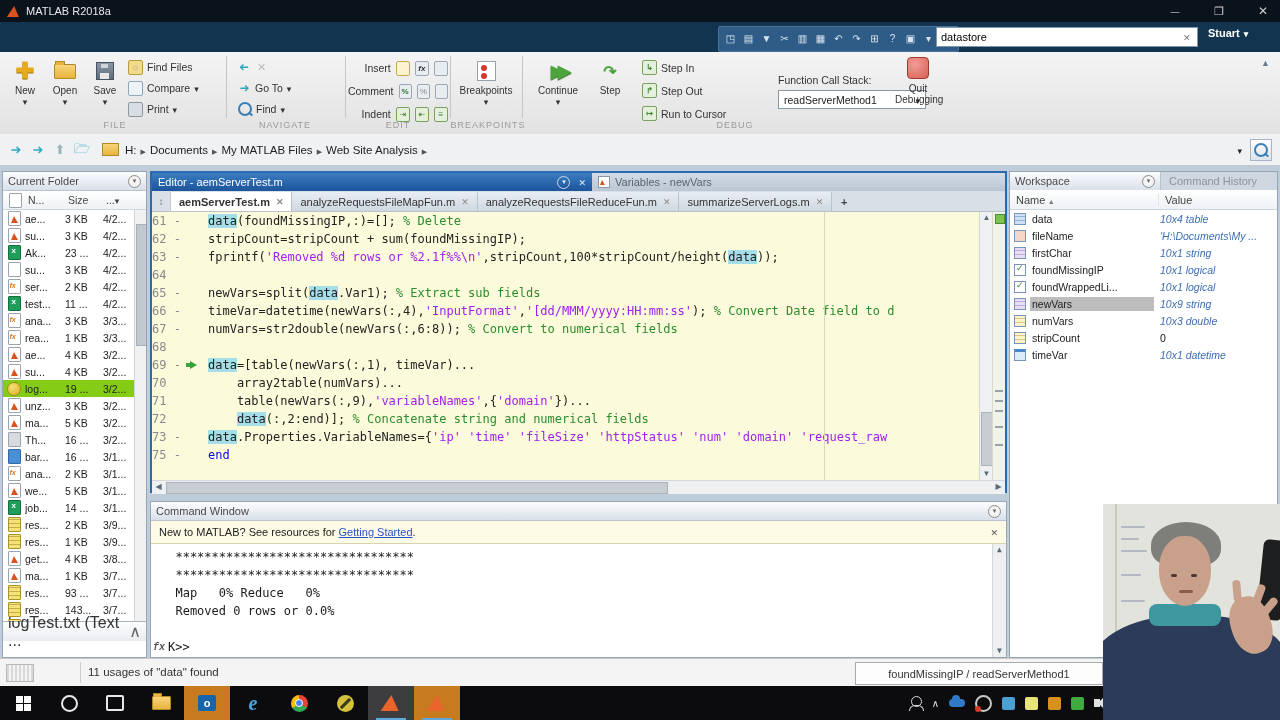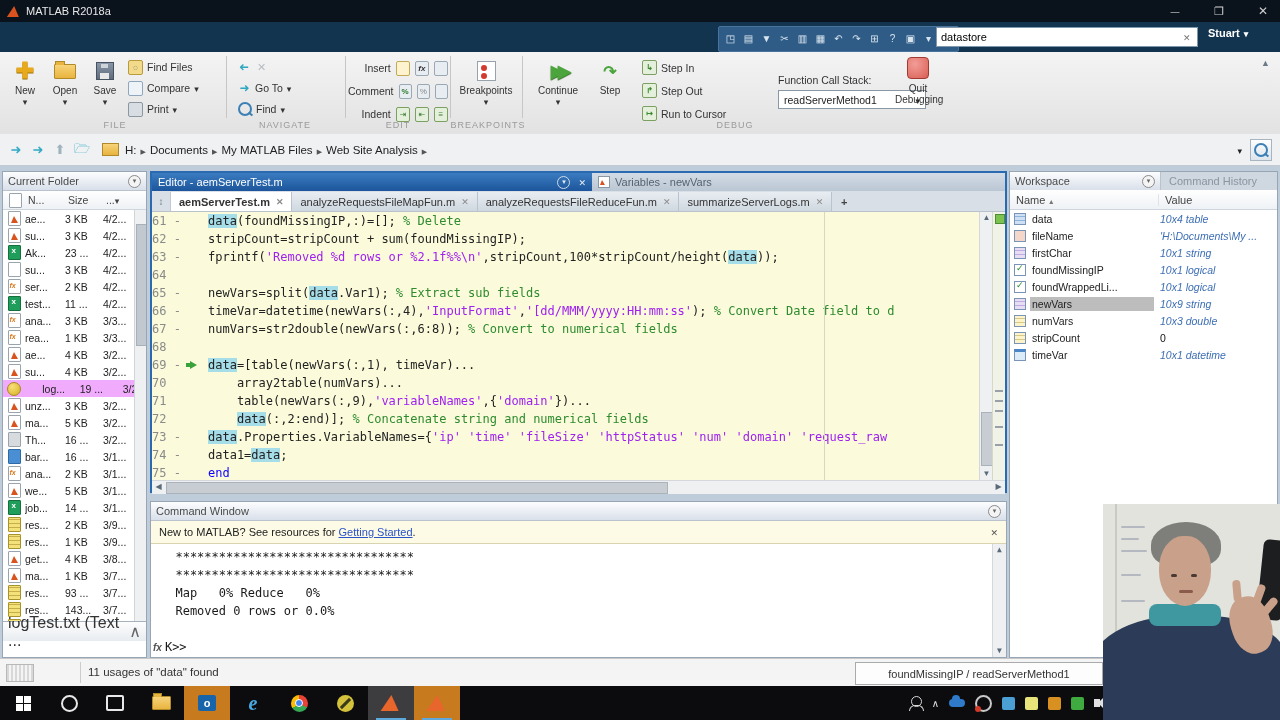--- a/index.html
+++ b/index.html
@@ -111,21 +111,21 @@
 
   
   .folder-panel{left:2px;top:171px;width:145px;height:487px;}
   .cf-colheader{height:18px;display:flex;align-items:center;border-bottom:1px solid #cdd5dd;color:#444;
       font-size:10.5px;background:linear-gradient(#fff,#eef1f5);}
   .cf-colheader .c0{width:22px;text-align:center;color:#888;}
   .cf-colheader .c1{width:40px;}
   .cf-colheader .c2{width:38px;}
   .cf-rows{height:411px;overflow:hidden;position:relative;}
   .cf-row{height:17px;display:flex;align-items:center;font-size:10.5px;color:#222;}
-  .cf-row.selected{background:#f0abfc;text-align:right;}
+  .cf-row.selected{background:#84cc16;}
   .cf-row .ic{width:22px;display:flex;justify-content:center;}
   .cf-row .nm{width:40px;overflow:hidden;white-space:nowrap;}
   .cf-row .sz{width:38px;overflow:hidden;white-space:nowrap;}
   .cf-row .dt{flex:1;overflow:hidden;white-space:nowrap;}
   .cf-scroll{position:absolute;right:0;top:0;width:11px;height:100%;background:#eef0f2;border-left:1px solid #d0d5da;}
   .cf-thumb{position:absolute;left:1px;top:14px;width:9px;height:120px;background:#c2c8cf;border:1px solid #a8b0b8;}
   .cf-detail{height:19px;border-top:1px solid #a8b2bd;background:linear-gradient(#fdfdfd,#e8ecf0);
       display:flex;align-items:center;justify-content:space-between;padding:0 5px;font-size:16px;color:#333;}
   .fi{width:11px;height:13px;background:#fff;border:1px solid #9aa4ae;border-radius:1px;position:relative;display:inline-block;}
   .fi-m::after{content:"";position:absolute;left:2px;top:4px;border-left:3px solid transparent;border-right:4px solid transparent;border-bottom:7px solid #d9531e;}
@@ -183,21 +183,21 @@
 
   
   .cw-pane{left:150px;top:501px;width:857px;height:157px;}
   .cw-banner{height:22px;background:#fdfbe6;border-bottom:1px solid #d8d4b0;display:flex;align-items:center;
       justify-content:space-between;padding:0 8px;font-size:11px;color:#222;}
   .cw-link{color:#2a52c8;text-decoration:underline;}
   .cw-body{position:relative;height:113px;background:#fff;font-family:"DejaVu Sans Mono","Liberation Mono",monospace;
       font-size:12px;color:#1a1a1a;padding:4px 0 0 10px;box-sizing:border-box;}
   .cw-line{height:18px;line-height:18px;white-space:pre;}
   .cw-prompt{position:absolute;left:2px;bottom:2px;display:flex;align-items:center;gap:3px;height:16px;}
-  .fx-ic{font-style:italic;font-weight:bold;font-size:10px;color:#555;font-family:Liberation Sans, sans-serif;}
+  .fx-ic{font-style:italic;font-weight:bold;font-size:10px;color:#555;font-family:Liberation Mono, monospace;}
   .cw-scroll{position:absolute;right:0;top:0;width:13px;height:100%;background:#eef0f2;border-left:1px solid #d4d8dc;}
 
   
   .ws-panel{left:1009px;top:171px;width:269px;height:487px;}
   .ws-header{height:18px;display:flex;}
   .ws-h-active{width:140px;background:linear-gradient(#fcfdfe,#d9e0ea);border-right:1px solid #b9c2cd;display:flex;
       align-items:center;justify-content:space-between;padding:0 5px;color:#4a4a4a;}
   .ws-h-inactive{flex:1;background:#cfd7e0;color:#8a95a0;display:flex;align-items:center;padding:0 8px;}
   .ws-colheader{height:19px;display:flex;align-items:center;border-bottom:1px solid #cdd5dd;background:linear-gradient(#fff,#eef1f5);color:#444;}
   .ws-colheader .n{width:142px;padding-left:6px;display:flex;gap:4px;align-items:center;}
@@ -738,21 +738,20 @@
         <div class="code-line"><span class="gut">64</span><span class="mark"></span><span class="ct"></span></div>
         <div class="code-line"><span class="gut">65 -</span><span class="mark"></span><span class="ct"><span class="sg-t">newVars=split(</span><span class="sg-h">data</span><span class="sg-t">.Var1); </span><span class="sg-c">% Extract sub fields</span></span></div>
         <div class="code-line"><span class="gut">66 -</span><span class="mark"></span><span class="ct"><span class="sg-t">timeVar=datetime(newVars(:,4),</span><span class="sg-s">'InputFormat'</span><span class="sg-t">,</span><span class="sg-s">'[dd/MMM/yyyy:HH:mm:ss'</span><span class="sg-t">); </span><span class="sg-c">% Convert Date field to d</span></span></div>
         <div class="code-line"><span class="gut">67 -</span><span class="mark"></span><span class="ct"><span class="sg-t">numVars=str2double(newVars(:,6:8)); </span><span class="sg-c">% Convert to numerical fields</span></span></div>
         <div class="code-line"><span class="gut">68</span><span class="mark"></span><span class="ct"></span></div>
         <div class="code-line"><span class="gut">69 -</span><span class="mark"><span class="arrow-run"></span></span><span class="ct"><span class="sg-h">data</span><span class="sg-t">=[table(newVars(:,1), timeVar)...</span></span></div>
         <div class="code-line"><span class="gut">70</span><span class="mark"></span><span class="ct"><span class="sg-t">    array2table(numVars)...</span></span></div>
         <div class="code-line"><span class="gut">71</span><span class="mark"></span><span class="ct"><span class="sg-t">    table(newVars(:,9),</span><span class="sg-s">'variableNames'</span><span class="sg-t">,{</span><span class="sg-s">'domain'</span><span class="sg-t">})...</span></span></div>
         <div class="code-line"><span class="gut">72</span><span class="mark"></span><span class="ct"><span class="sg-t">    </span><span class="sg-h">data</span><span class="sg-t">(:,2:end)]; </span><span class="sg-c">% Concatenate string and numerical fields</span></span></div>
         <div class="code-line"><span class="gut">73 -</span><span class="mark"></span><span class="ct"><span class="sg-h">data</span><span class="sg-t">.Properties.VariableNames={</span><span class="sg-s">'ip'</span><span class="sg-t"> </span><span class="sg-s">'time'</span><span class="sg-t"> </span><span class="sg-s">'fileSize'</span><span class="sg-t"> </span><span class="sg-s">'httpStatus'</span><span class="sg-t"> </span><span class="sg-s">'num'</span><span class="sg-t"> </span><span class="sg-s">'domain'</span><span class="sg-t"> </span><span class="sg-s">'request_raw</span></span></div>
-        <div class="code-line"><span class="gut">74 -</span><span class="mark"></span><span class="ct"><span class="sg-t">data1=</span><span class="sg-h">data</span><span class="sg-t">;</span></span></div>
         <div class="code-line"><span class="gut">75 -</span><span class="mark"></span><span class="ct"><span class="sg-k">end</span></span></div>
       </div>
     <div class="col-ruler"></div>
     <div class="vscroll">
       <div class="vs-arrow" style="top:0">▲</div>
       <div class="vs-thumb"></div>
       <div class="vs-arrow" style="bottom:0">▼</div>
     </div>
     <div class="annot">
       <div class="an-msg"></div>

